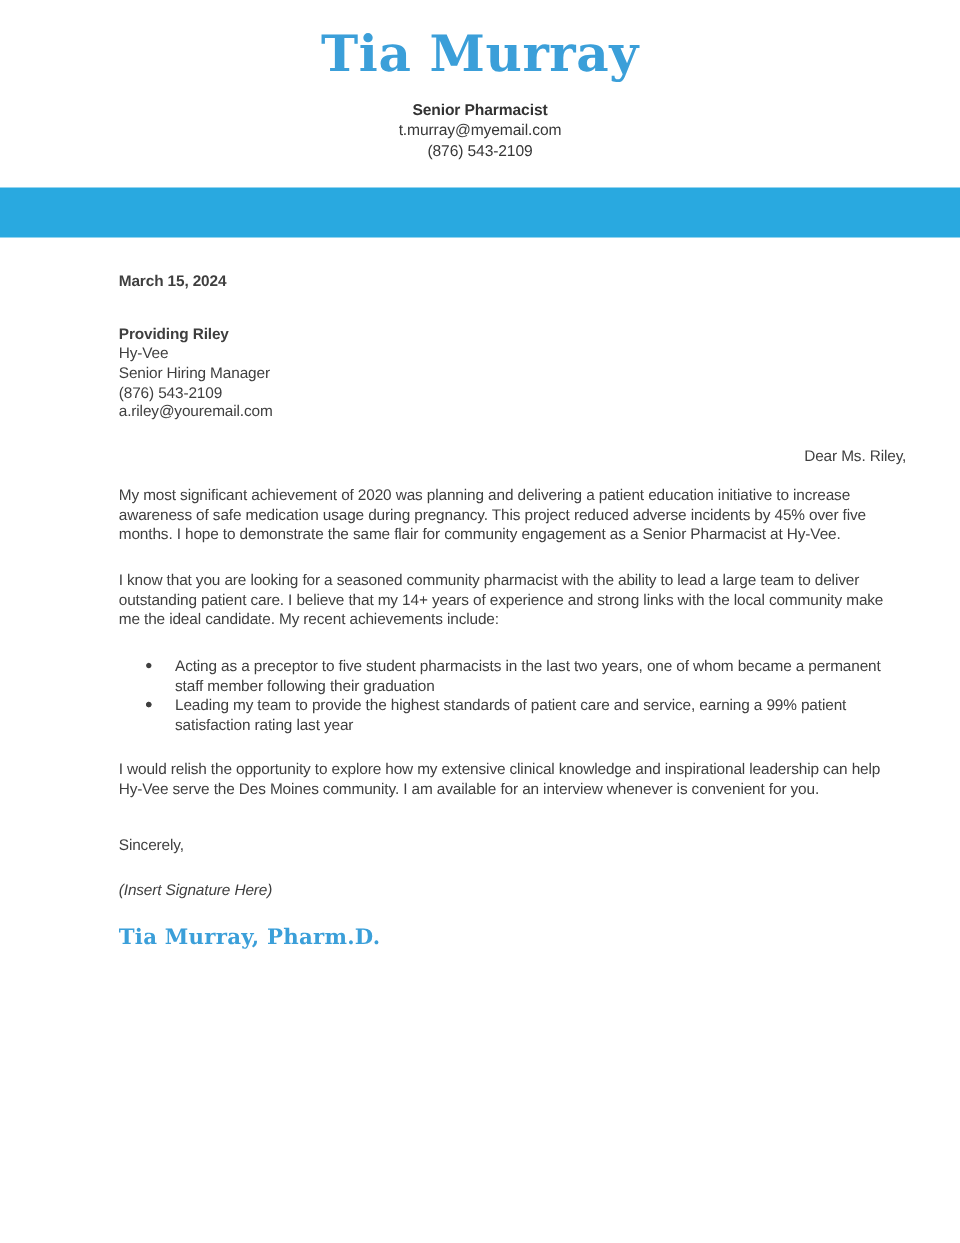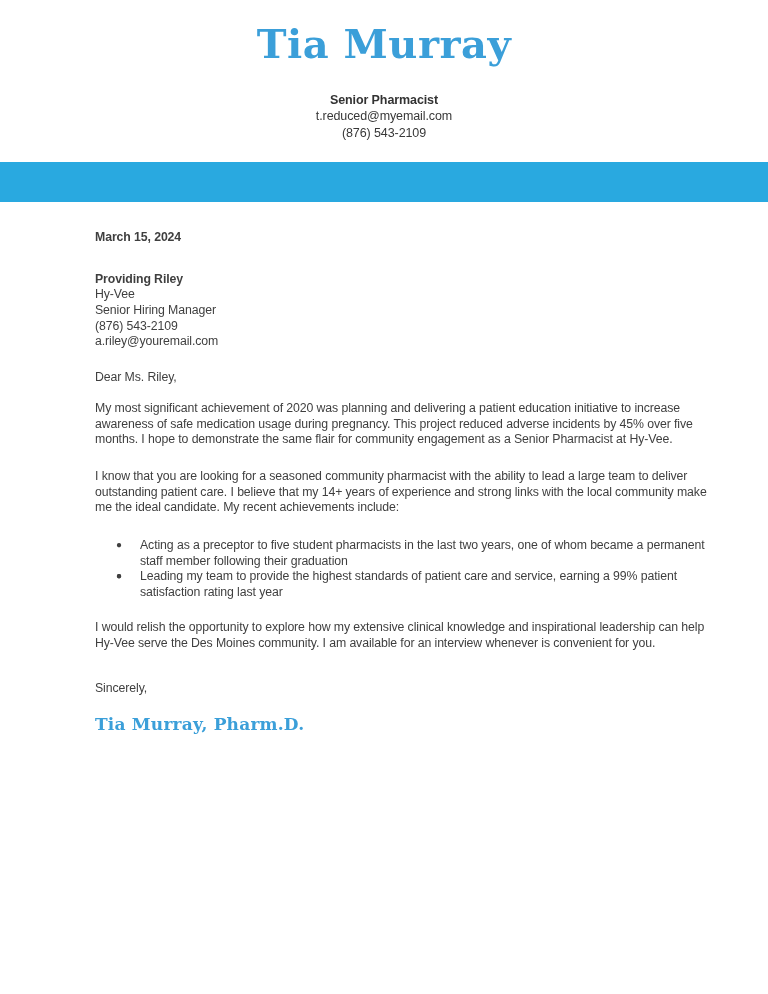--- a/index.html
+++ b/index.html
@@ -17,21 +17,21 @@
   .header { text-align: center; padding-top: 20px; }
   .header .name {
     font-family: "DejaVu Serif", "Liberation Serif", serif;
     font-weight: bold;
     font-size: 40px;
     line-height: 48px;
     color: #3b9fd9;
     letter-spacing: 0.5px;
   }
   .header .contact {
-    margin-top: 24px;
+    margin-top: 12px;
     font-size: 12.5px;
     line-height: 16.3px;
     color: #383838;
     letter-spacing: -0.1px;
   }
   .header .contact .job-title { font-weight: bold; color: #333333; }
   
   .accent-bar {
     width: 100%;
     height: 40px;
@@ -42,21 +42,21 @@
   .letter {
     padding: 28px 43px 0 95px;
     font-size: 12.3px;
     line-height: 15.7px;
     letter-spacing: -0.1px;
     color: #3f3f3f;
   }
   .date { font-weight: bold; margin-bottom: 26px; }
   .recipient { margin-bottom: 20px; }
   .recipient .recipient-name { font-weight: bold; }
-  .salutation { margin-bottom: 6px; }
+  .salutation { margin-bottom: 6px; text-align: right; }
   .para { margin-bottom: 21px; margin-top: 15px; }
   .bullet-list { list-style: none; margin: 22px 0 19px 0; }
   .bullet-list li { position: relative; padding-left: 45px; }
   .bullet-list li .bullet-dot {
     position: absolute;
     left: 21px;
     top: -1px;
     font-size: 10px;
   }
   .closing-para { margin-bottom: 30px; }
@@ -72,21 +72,21 @@
 </style>
 </head>
 <body>
 
 <div class="page">
 
   <div class="header">
     <div class="name">Tia Murray</div>
     <div class="contact">
       <div class="job-title">Senior Pharmacist</div>
-      <div>t.reduced@myemail.com</div>
+      <div>t.murray@myemail.com</div>
       <div>(876) 543-2109</div>
     </div>
   </div>
 
   <div class="accent-bar"></div>
 
   <div class="letter">
 
     <div class="date">March 15, 2024</div>
 
@@ -115,17 +115,18 @@
       <li>
         <span class="bullet-dot">●</span>
         <span>Leading my team to provide the highest standards of patient care and service, earning a 99% patient satisfaction rating last year</span>
       </li>
     </ul>
 
     <div class="para closing-para">I would relish the opportunity to explore how my extensive clinical knowledge and inspirational leadership can help Hy-Vee serve the Des Moines community. I am available for an interview whenever is convenient for you.</div>
 
     <div class="sign-off">Sincerely,</div>
 
+    <div class="signature-placeholder">(Insert Signature Here)</div>
 
     <div class="signature-name">Tia Murray, Pharm.D.</div>
 
   </div>
 </div>
 
 </body></html>

